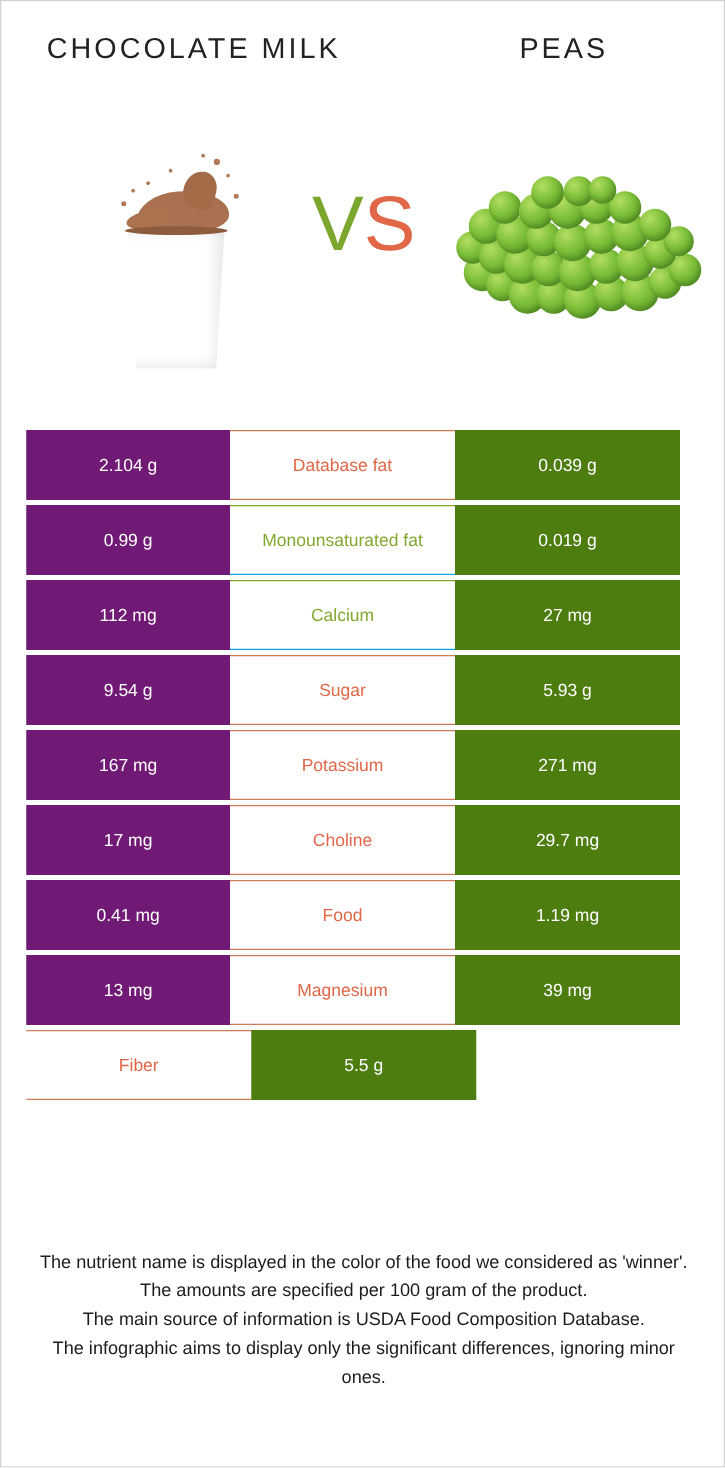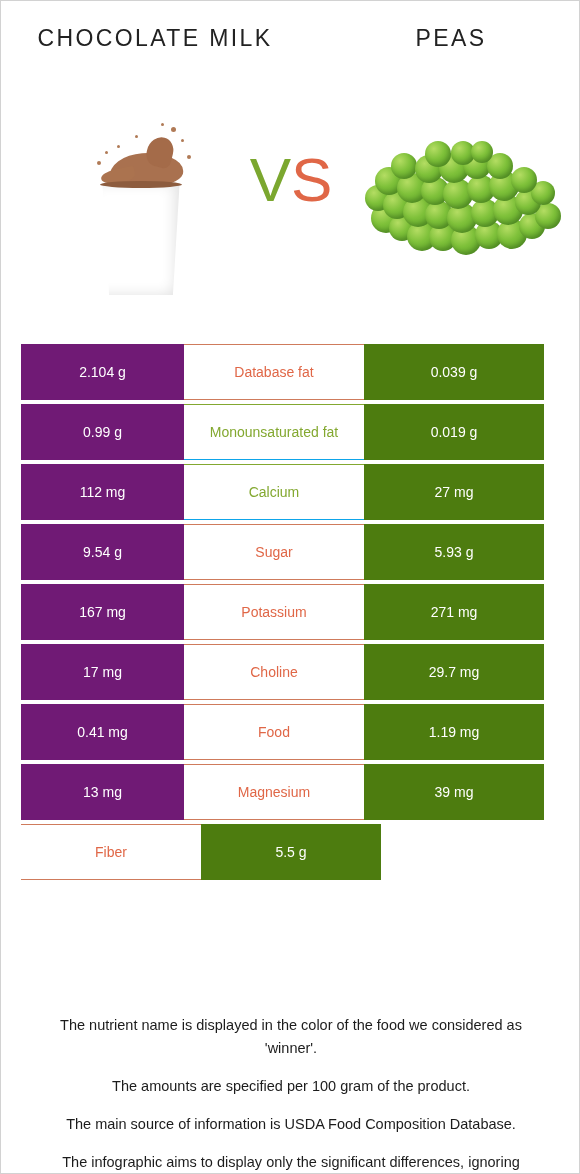--- a/index.html
+++ b/index.html
@@ -221,21 +221,21 @@
   .footer {
     position: absolute;
     left: 28px;
     top: 998px;
     width: 524px;
     text-align: center;
     font-size: 14.5px;
     line-height: 23px;
     color: #1c1c1c;
   }
-  .footer p { margin: 15px; }
+  .footer p { margin: 0; }
 </style>
 </head>
 <body>
 
 <div class="page">
 
   <div class="titles">
     <div class="title title-left">Chocolate milk</div>
     <div class="title title-right">Peas</div>
   </div>

